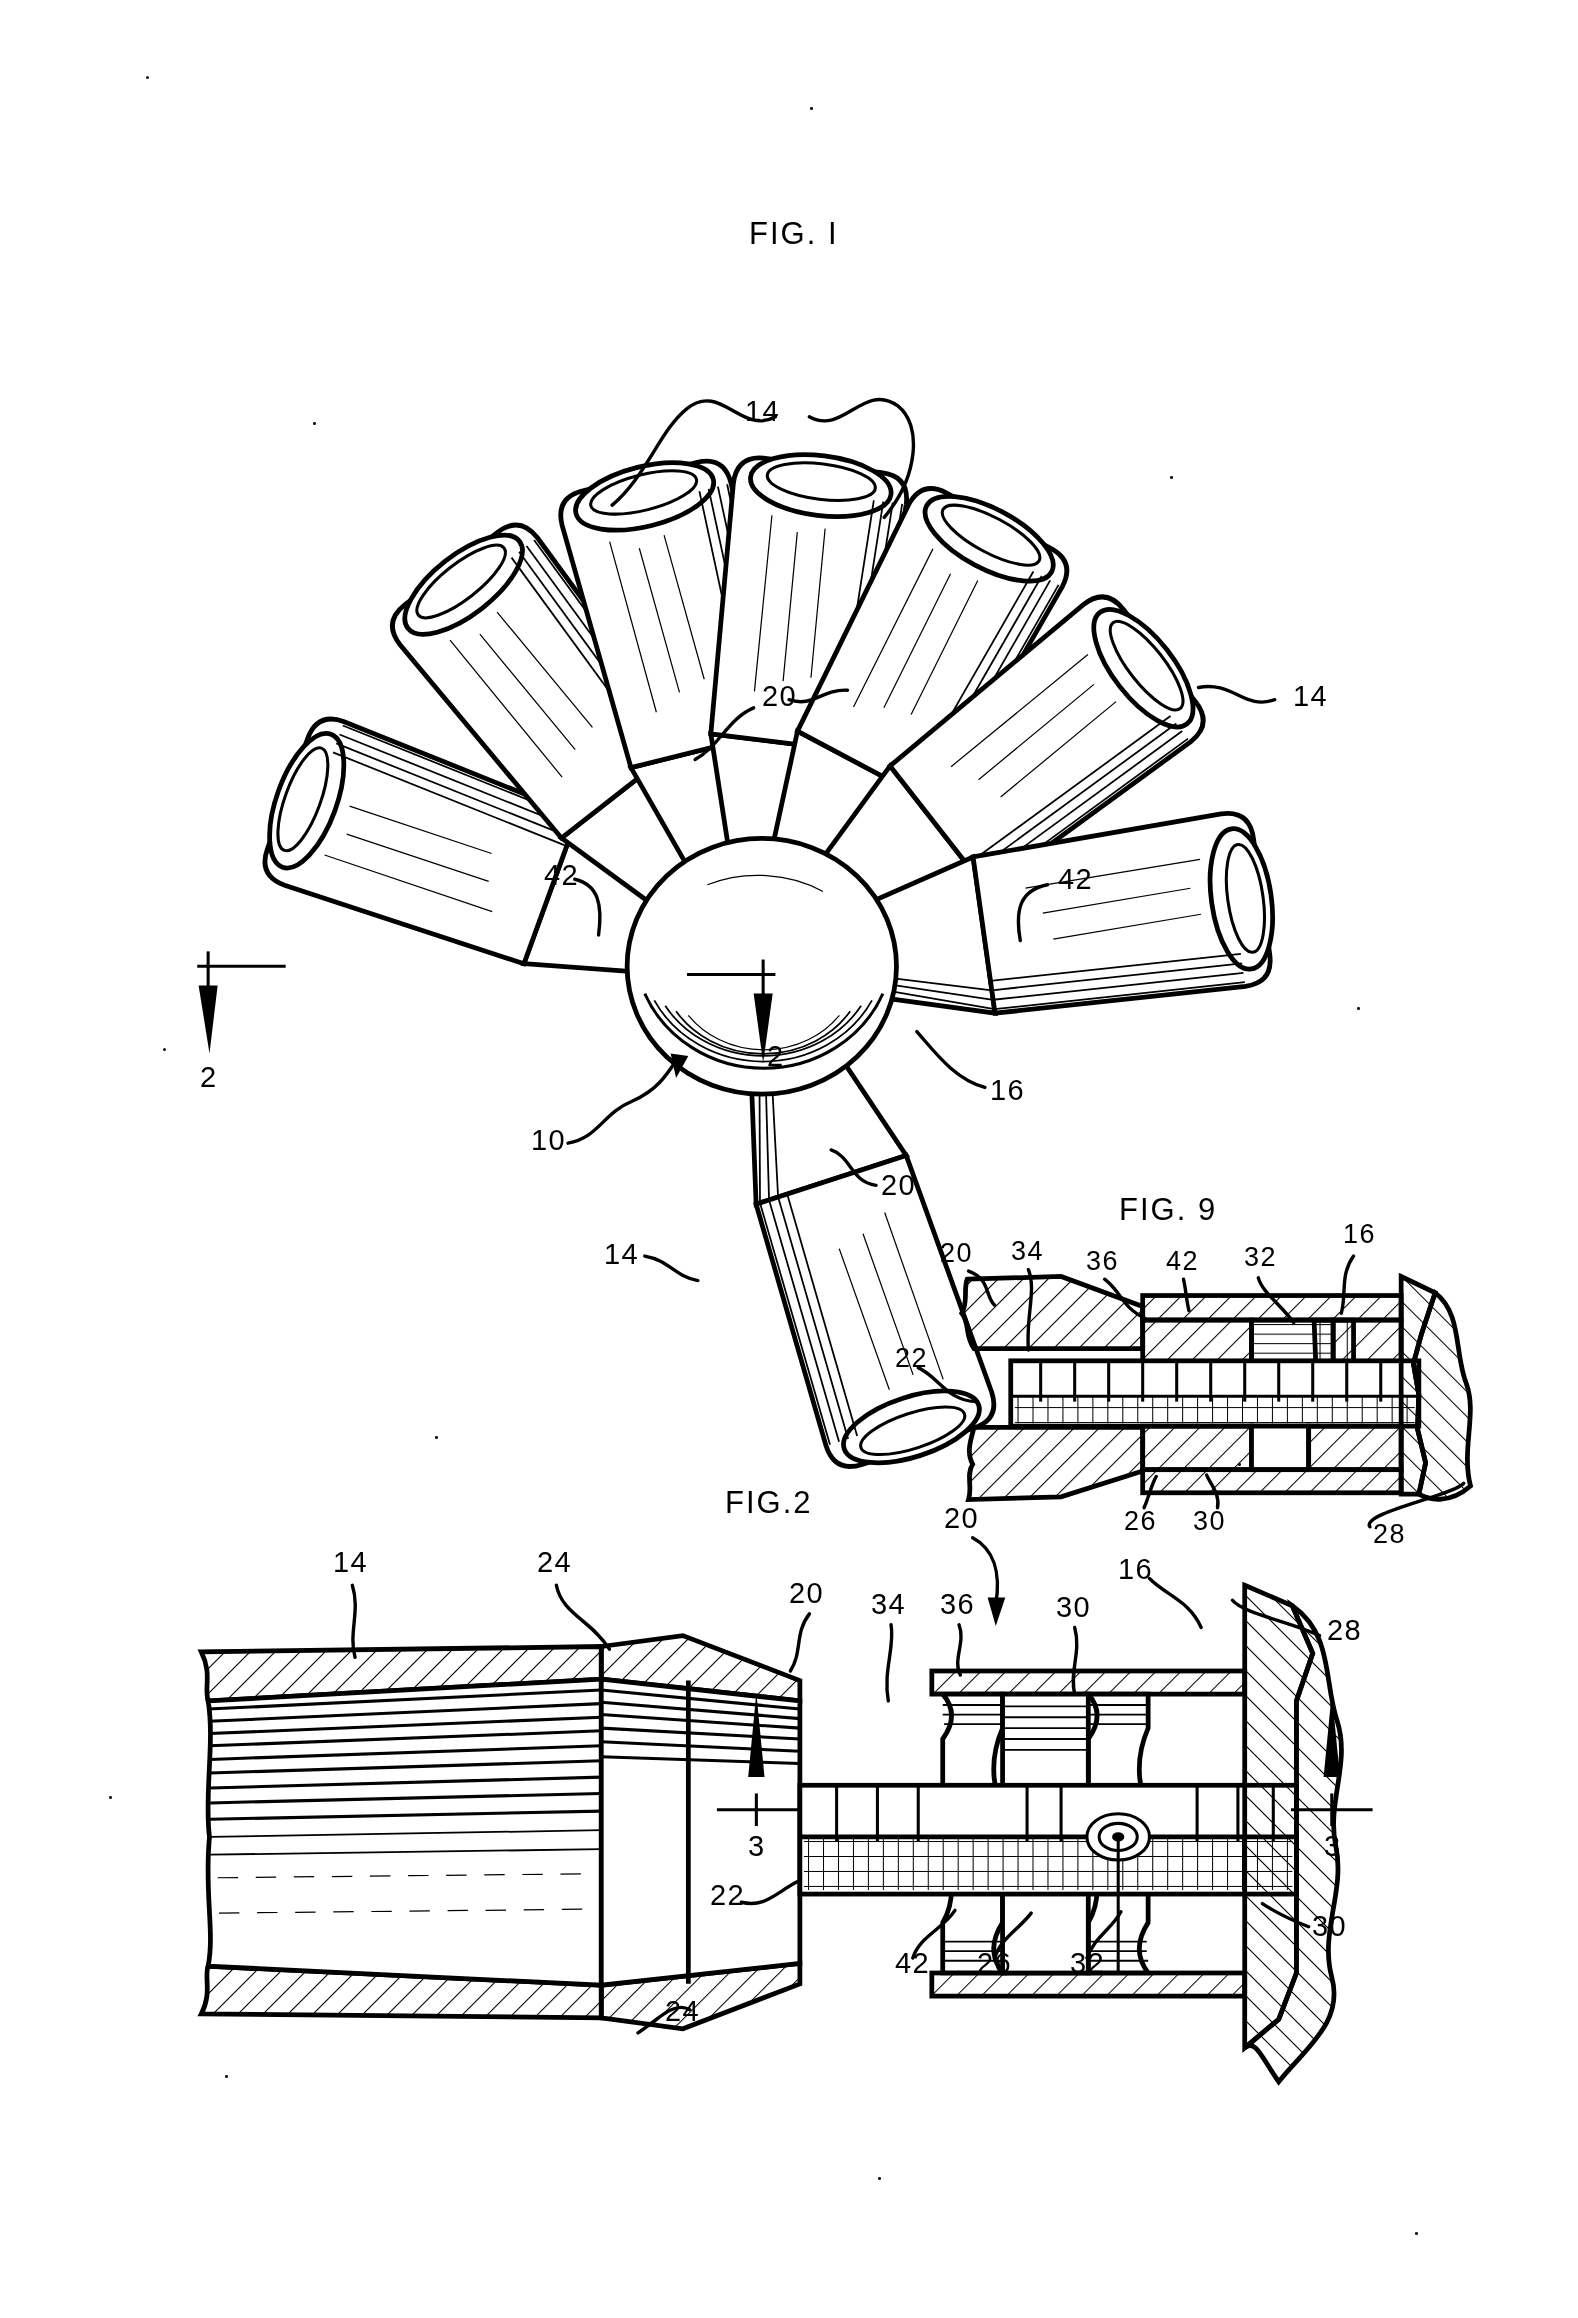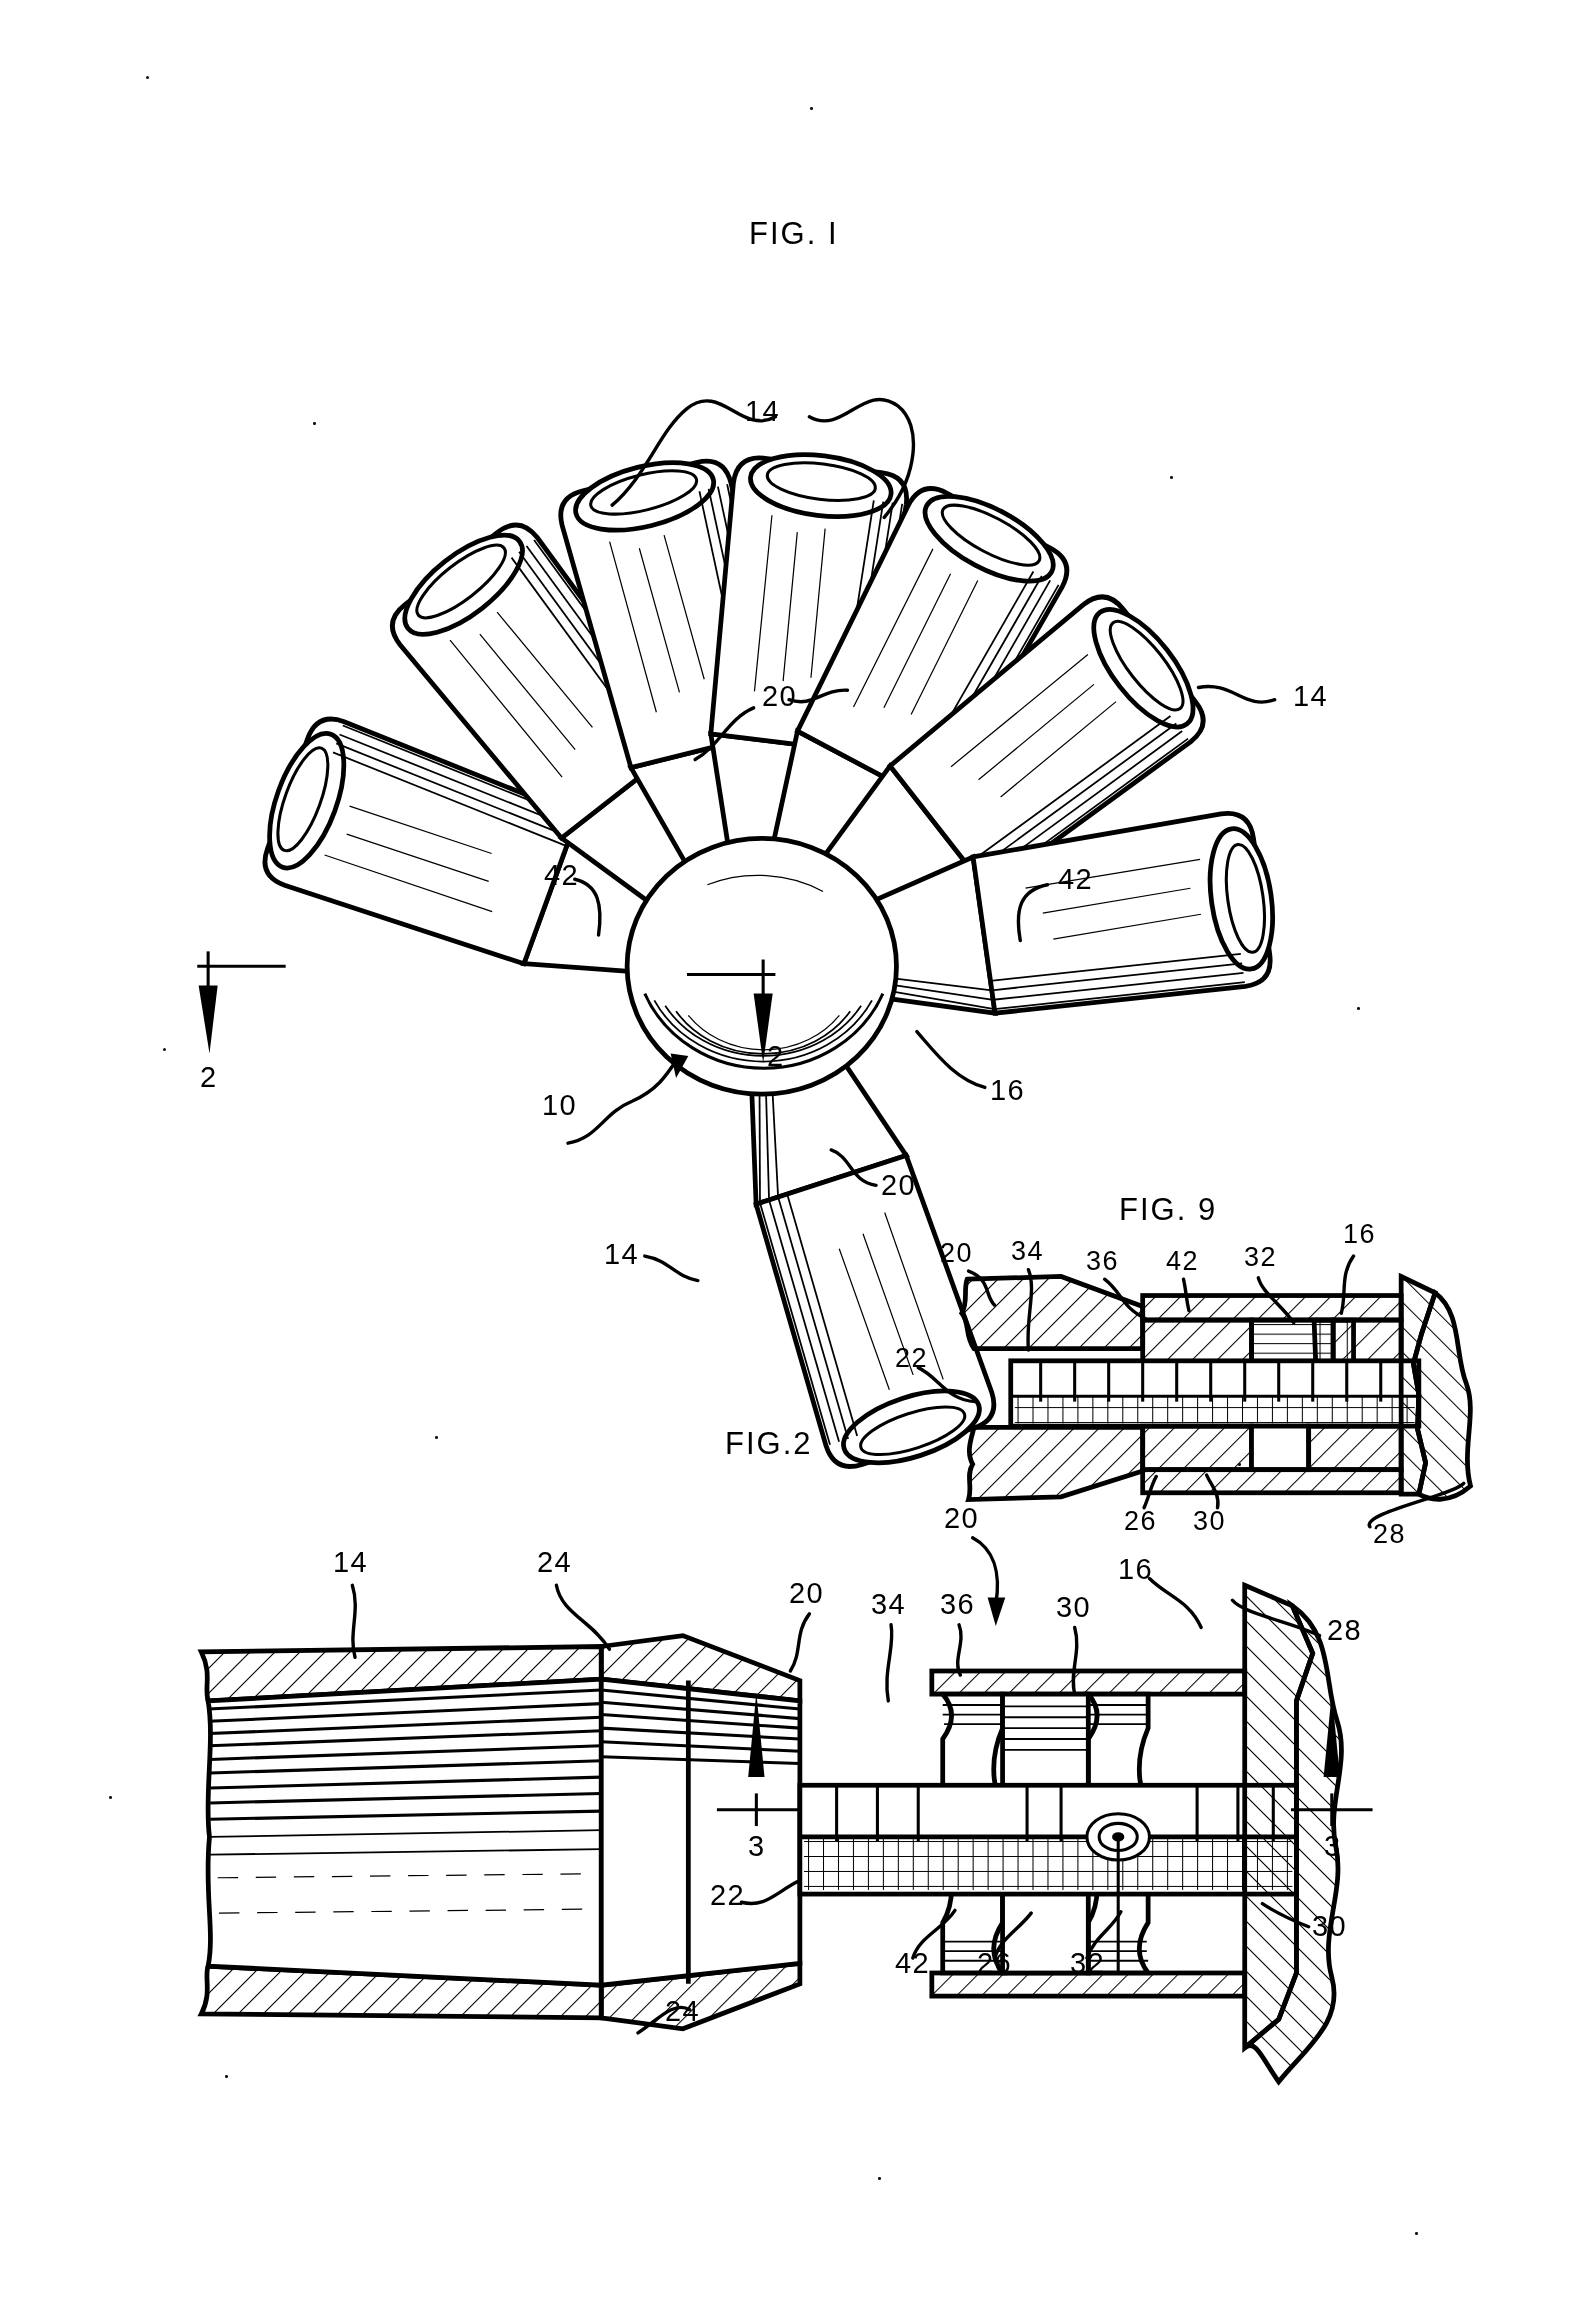--- a/index.html
+++ b/index.html
@@ -329,31 +329,31 @@
       <path class="lead" d="M1924,2832 C1898,2822 1874,2810 1856,2798"></path>
       <path class="lead" d="M1342,2878 C1352,2846 1386,2836 1404,2808"></path>
       <path class="lead" d="M1462,2878 C1472,2848 1498,2836 1516,2812"></path>
       <path class="lead" d="M1598,2878 C1610,2846 1634,2836 1648,2810"></path>
       <path class="lead" d="M1014,2954 C990,2940 964,2972 938,2988"></path>
     </g>
   </svg>
 
   <div class="lbl fig-cap" style="left:749px;top:216px;">FIG. I</div>
   <div class="lbl fig-cap" style="left:1119px;top:1192px;">FIG. 9</div>
-  <div class="lbl fig-cap" style="left:725px;top:1426px;">FIG.2</div>
+  <div class="lbl fig-cap" style="left:725px;top:1485px;">FIG.2</div>
 
   <div class="lbl ref" style="left:745px;top:395px;">14</div>
   <div class="lbl ref" style="left:762px;top:680px;">20</div>
   <div class="lbl ref" style="left:1293px;top:680px;">14</div>
   <div class="lbl ref" style="left:544px;top:859px;">42</div>
   <div class="lbl ref" style="left:1058px;top:863px;">42</div>
   <div class="lbl ref" style="left:200px;top:1061px;">2</div>
   <div class="lbl ref" style="left:767px;top:1040px;">2</div>
   <div class="lbl ref" style="left:990px;top:1074px;">16</div>
-  <div class="lbl ref" style="left:531px;top:1089px;margin-left:11px;">10</div>
+  <div class="lbl ref" style="left:531px;top:1124px;">10</div>
   <div class="lbl ref" style="left:881px;top:1169px;">20</div>
   <div class="lbl ref" style="left:604px;top:1238px;">14</div>
 
   <div class="lbl ref-sm" style="left:940px;top:1238px;">20</div>
   <div class="lbl ref-sm" style="left:1011px;top:1236px;">34</div>
   <div class="lbl ref-sm" style="left:1086px;top:1246px;">36</div>
   <div class="lbl ref-sm" style="left:1166px;top:1246px;">42</div>
   <div class="lbl ref-sm" style="left:1244px;top:1242px;">32</div>
   <div class="lbl ref-sm" style="left:1343px;top:1219px;">16</div>
   <div class="lbl ref-sm" style="left:895px;top:1343px;">22</div>

